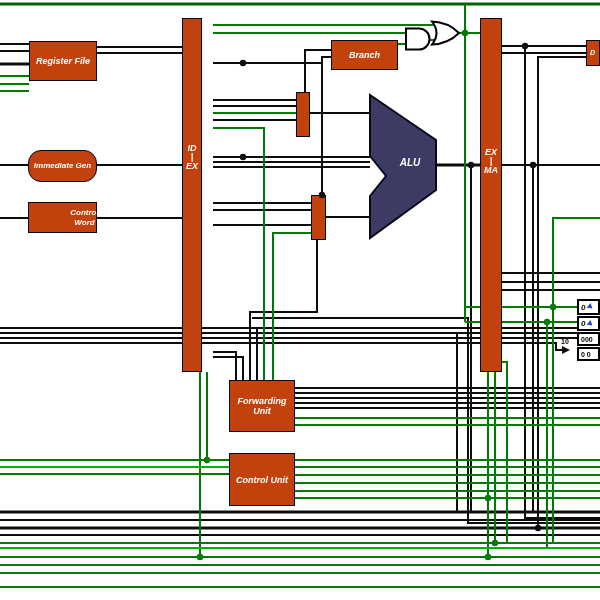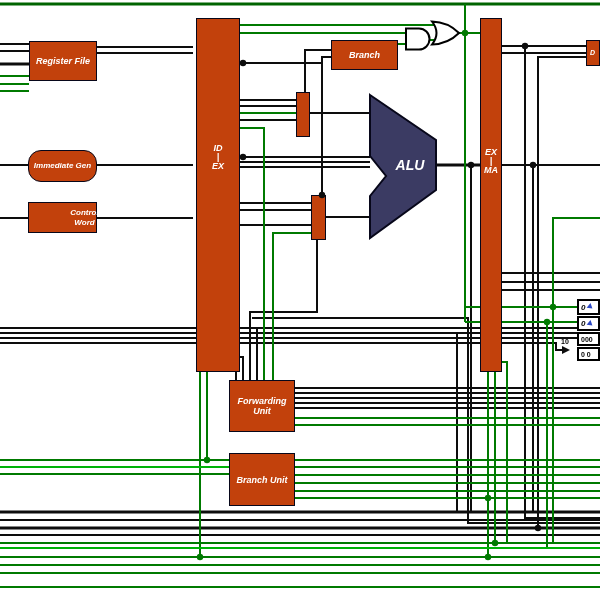--- a/index.html
+++ b/index.html
@@ -8,30 +8,30 @@
   svg.layer{position:absolute;left:0;top:0;z-index:1;}
   svg.toplayer{position:absolute;left:0;top:0;z-index:3;pointer-events:none;}
   .blk{position:absolute;background:#c2410c;border:1.5px solid #07071a;box-sizing:border-box;
        color:#fff;font-weight:bold;font-style:italic;font-size:9px;line-height:10px;
        display:flex;align-items:center;justify-content:center;text-align:center;z-index:2;}
   .bar{display:block;}
   .bar-label{position:absolute;left:0;right:0;text-align:center;font-size:9px;line-height:9px;}
   .register-file{left:29px;top:41px;width:68px;height:40px;}
   .immediate-gen{left:28px;top:150px;width:69px;height:32px;font-size:8px;border-radius:13px;}
   .control-word{left:28px;top:202px;width:69px;height:31px;font-size:8px;padding-left:44px;}
-  .idex{left:196px;top:18px;width:44px;height:354px;}
+  .idex{left:182px;top:18px;width:20px;height:354px;}
   .exma{left:480px;top:18px;width:22px;height:354px;}
   .branch{left:331px;top:40px;width:67px;height:30px;}
   .mux1{left:296px;top:92px;width:14px;height:45px;}
   .mux2{left:311px;top:195px;width:15px;height:45px;}
   .fwd{left:229px;top:380px;width:66px;height:52px;padding:8px;font-style:italic;}
   .haz{left:229px;top:453px;width:66px;height:53px;padding:2px;}
   .dbox{left:586px;top:40px;width:14px;height:26px;font-size:7px;justify-content:flex-start;padding-left:3px;}
   .alu-label{position:absolute;left:388px;top:157px;width:44px;text-align:center;color:#fff;
-       font-weight:bold;font-style:italic;font-size:14px;z-index:2;}
+       font-weight:bold;font-style:italic;font-size:10px;z-index:2;}
   .wbox{position:absolute;background:#fff;border:2px solid #000;box-sizing:border-box;
        color:#000;font-weight:bold;font-size:8px;display:flex;align-items:center;
        justify-content:flex-start;padding-left:2px;z-index:2;}
   .mbox0a{left:577px;top:299px;width:23px;height:16px;font-style:italic;}
   .mbox0b{left:577px;top:316px;width:23px;height:15px;font-style:italic;}
   .mbox000{left:577px;top:332px;width:23px;height:14px;font-size:7px;}
   .mbox00{left:577px;top:347px;width:23px;height:14px;font-size:7px;}
   .sel-arrow{width:0;height:0;border-left:5px solid #2b47c4;border-top:3px solid transparent;
        border-bottom:3px solid transparent;transform:rotate(40deg);margin-left:3px;}
   .mux-sel-label{position:absolute;left:557px;top:338px;width:16px;text-align:center;
@@ -166,21 +166,21 @@
 </div>
 <div class="blk branch">
   <span>Branch</span>
 </div>
 <div class="blk mux1"></div>
 <div class="blk mux2"></div>
 <div class="blk fwd">
   <span>Forwarding Unit</span>
 </div>
 <div class="blk haz">
-  <span>Branch Unit</span>
+  <span>Control Unit</span>
 </div>
 <div class="blk dbox">
   <span>D</span>
 </div>
 <div class="alu-label">ALU</div>
 
 <div class="wbox mbox0a">
   <span>0</span>
   <span class="sel-arrow"></span>
 </div>

